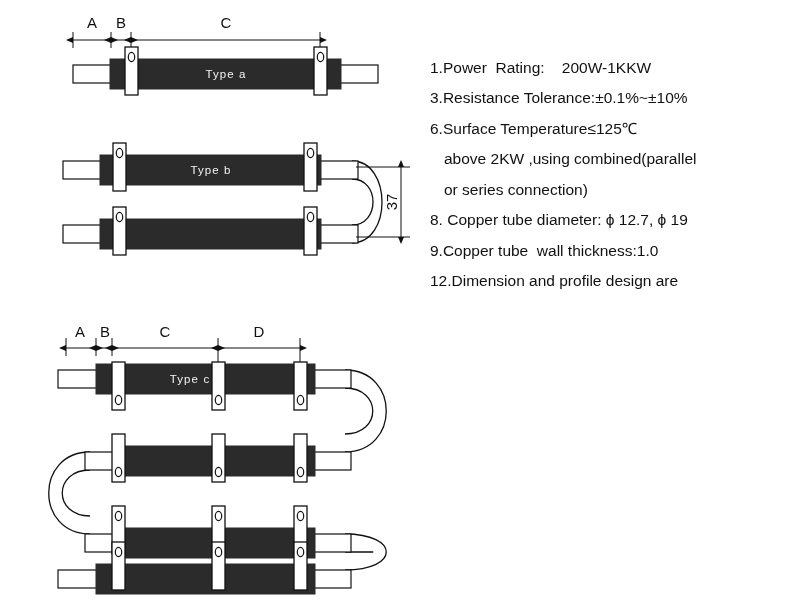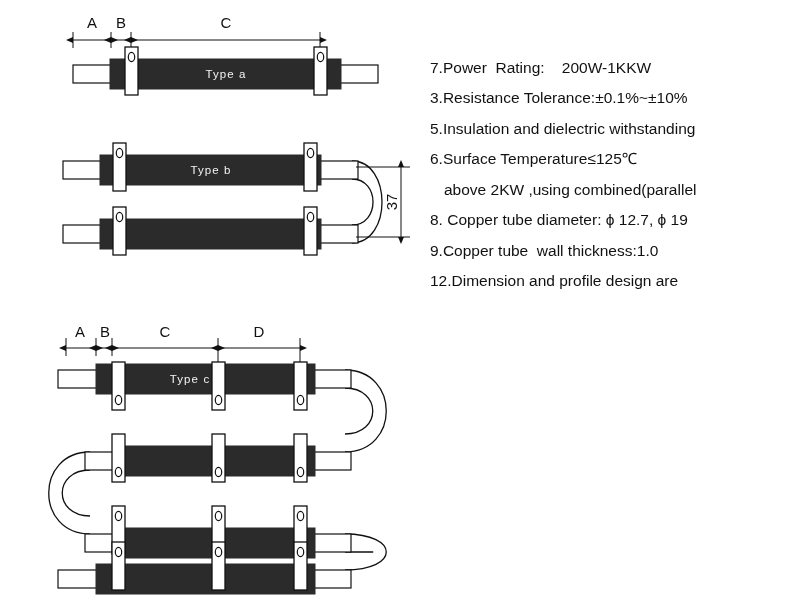--- a/index.html
+++ b/index.html
@@ -250,23 +250,23 @@
         </g>
         <g>
           <rect x="294" y="542" width="13" height="48" fill="#ffffff" stroke="#111111" stroke-width="1.3"></rect>
           <ellipse cx="300.5" cy="552" rx="3.2" ry="4.6" fill="#ffffff" stroke="#111111" stroke-width="1.2"></ellipse>
         </g>
       </g>
     </svg>
   </div>
 
   <div id="spec-panel">
-      <div class="spec-line">7.Power  Rating:    200W-1KKW</div>
+      <div class="spec-line">1.Power  Rating:    200W-1KKW</div>
       <div class="spec-line">3.Resistance Tolerance:±0.1%~±10%</div>
-      <div class="spec-line">5.Insulation and dielectric withstanding</div>
       <div class="spec-line">6.Surface Temperature≤125℃</div>
       <div class="spec-line indented">above 2KW ,using combined(parallel</div>
+      <div class="spec-line indented">or series connection)</div>
       <div class="spec-line">8. Copper tube diameter: ϕ 12.7, ϕ 19</div>
       <div class="spec-line">9.Copper tube  wall thickness:1.0</div>
       <div class="spec-line">12.Dimension and profile design are</div>
     </div>
 
 </div>
 
 </body></html>

